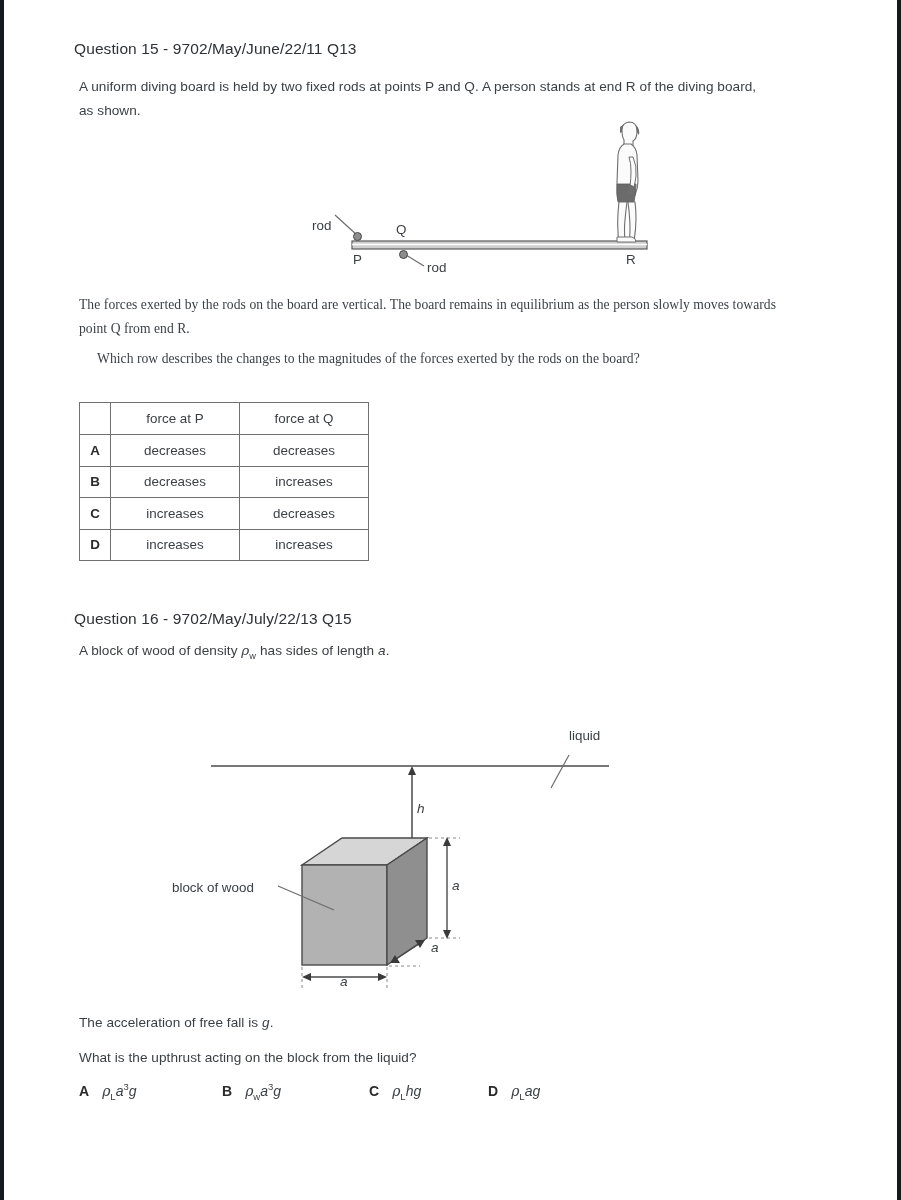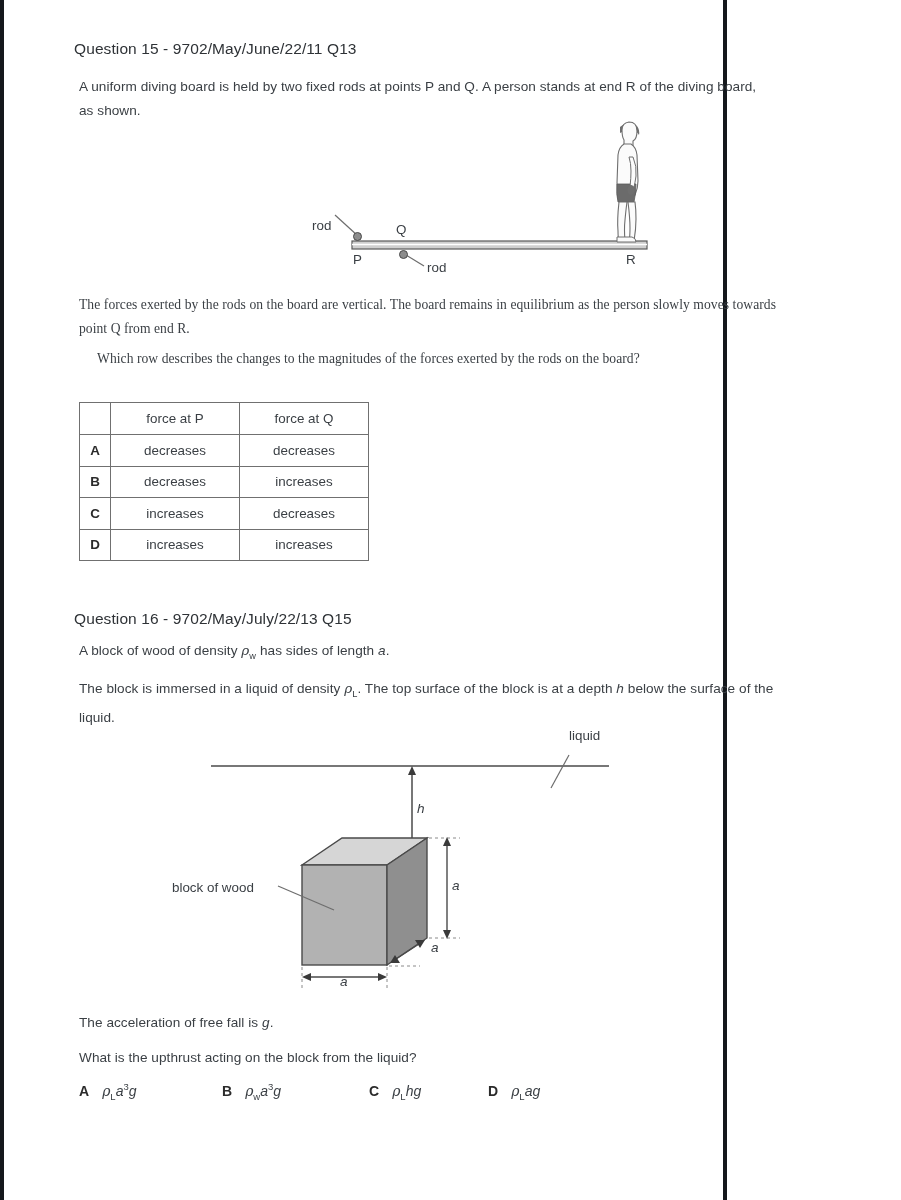--- a/index.html
+++ b/index.html
@@ -11,21 +11,21 @@
     width: 901px;
     height: 1200px;
     position: relative;
     font-family: "Liberation Sans", sans-serif;
     color: #2b2b2b;
     overflow: hidden;
   }
   .page {
     position: absolute;
     left: 0; top: 0;
-    width: 727px;
+    width: 901px;
     height: 1200px;
     background: #ffffff;
     box-sizing: border-box;
     border-left: 4px solid #15181c;
     border-right: 4px solid #15181c;
   }
   .content {
     position: absolute;
     left: 70px;
     top: 0;
@@ -200,23 +200,20 @@
       </tr>
     </tbody>
   </table>
 
   <div class="q-heading" style="left:0px; top:610px;">Question 16 - 9702/May/July/22/13 Q15</div>
 
   <div class="para" style="left:5px; top:638px; width:700px;">
     <span>A block of wood of density </span><span class="rho">ρ</span><sub class="sm">w</sub><span> has sides of length </span><span class="it">a</span><span>.</span>
   </div>
 
-  <div class="para" style="left:5px; top:676px; width:700px;">
-    <span>The block is immersed in a liquid of density </span><span class="rho">ρ</span><sub class="sm">L</sub><span>. The top surface of the block is at a depth </span><span class="it">h</span><span> below the surface of the liquid.</span>
-  </div>
 
   <div class="figure" style="left:120px; top:725px; width:520px; height:265px;">
     <svg width="520" height="265" viewBox="0 0 520 265">
 
       <line x1="17" y1="41" x2="415" y2="41" stroke="#4a4a4a" stroke-width="1.6"></line>
 
       <line x1="375" y1="30" x2="357" y2="63" stroke="#6d6d6d" stroke-width="1.2"></line>
 
       <line x1="218" y1="45" x2="218" y2="128" stroke="#4a4a4a" stroke-width="1.5"></line>
       <polygon points="218,41 214,50 222,50" fill="#3a3a3a"></polygon>

